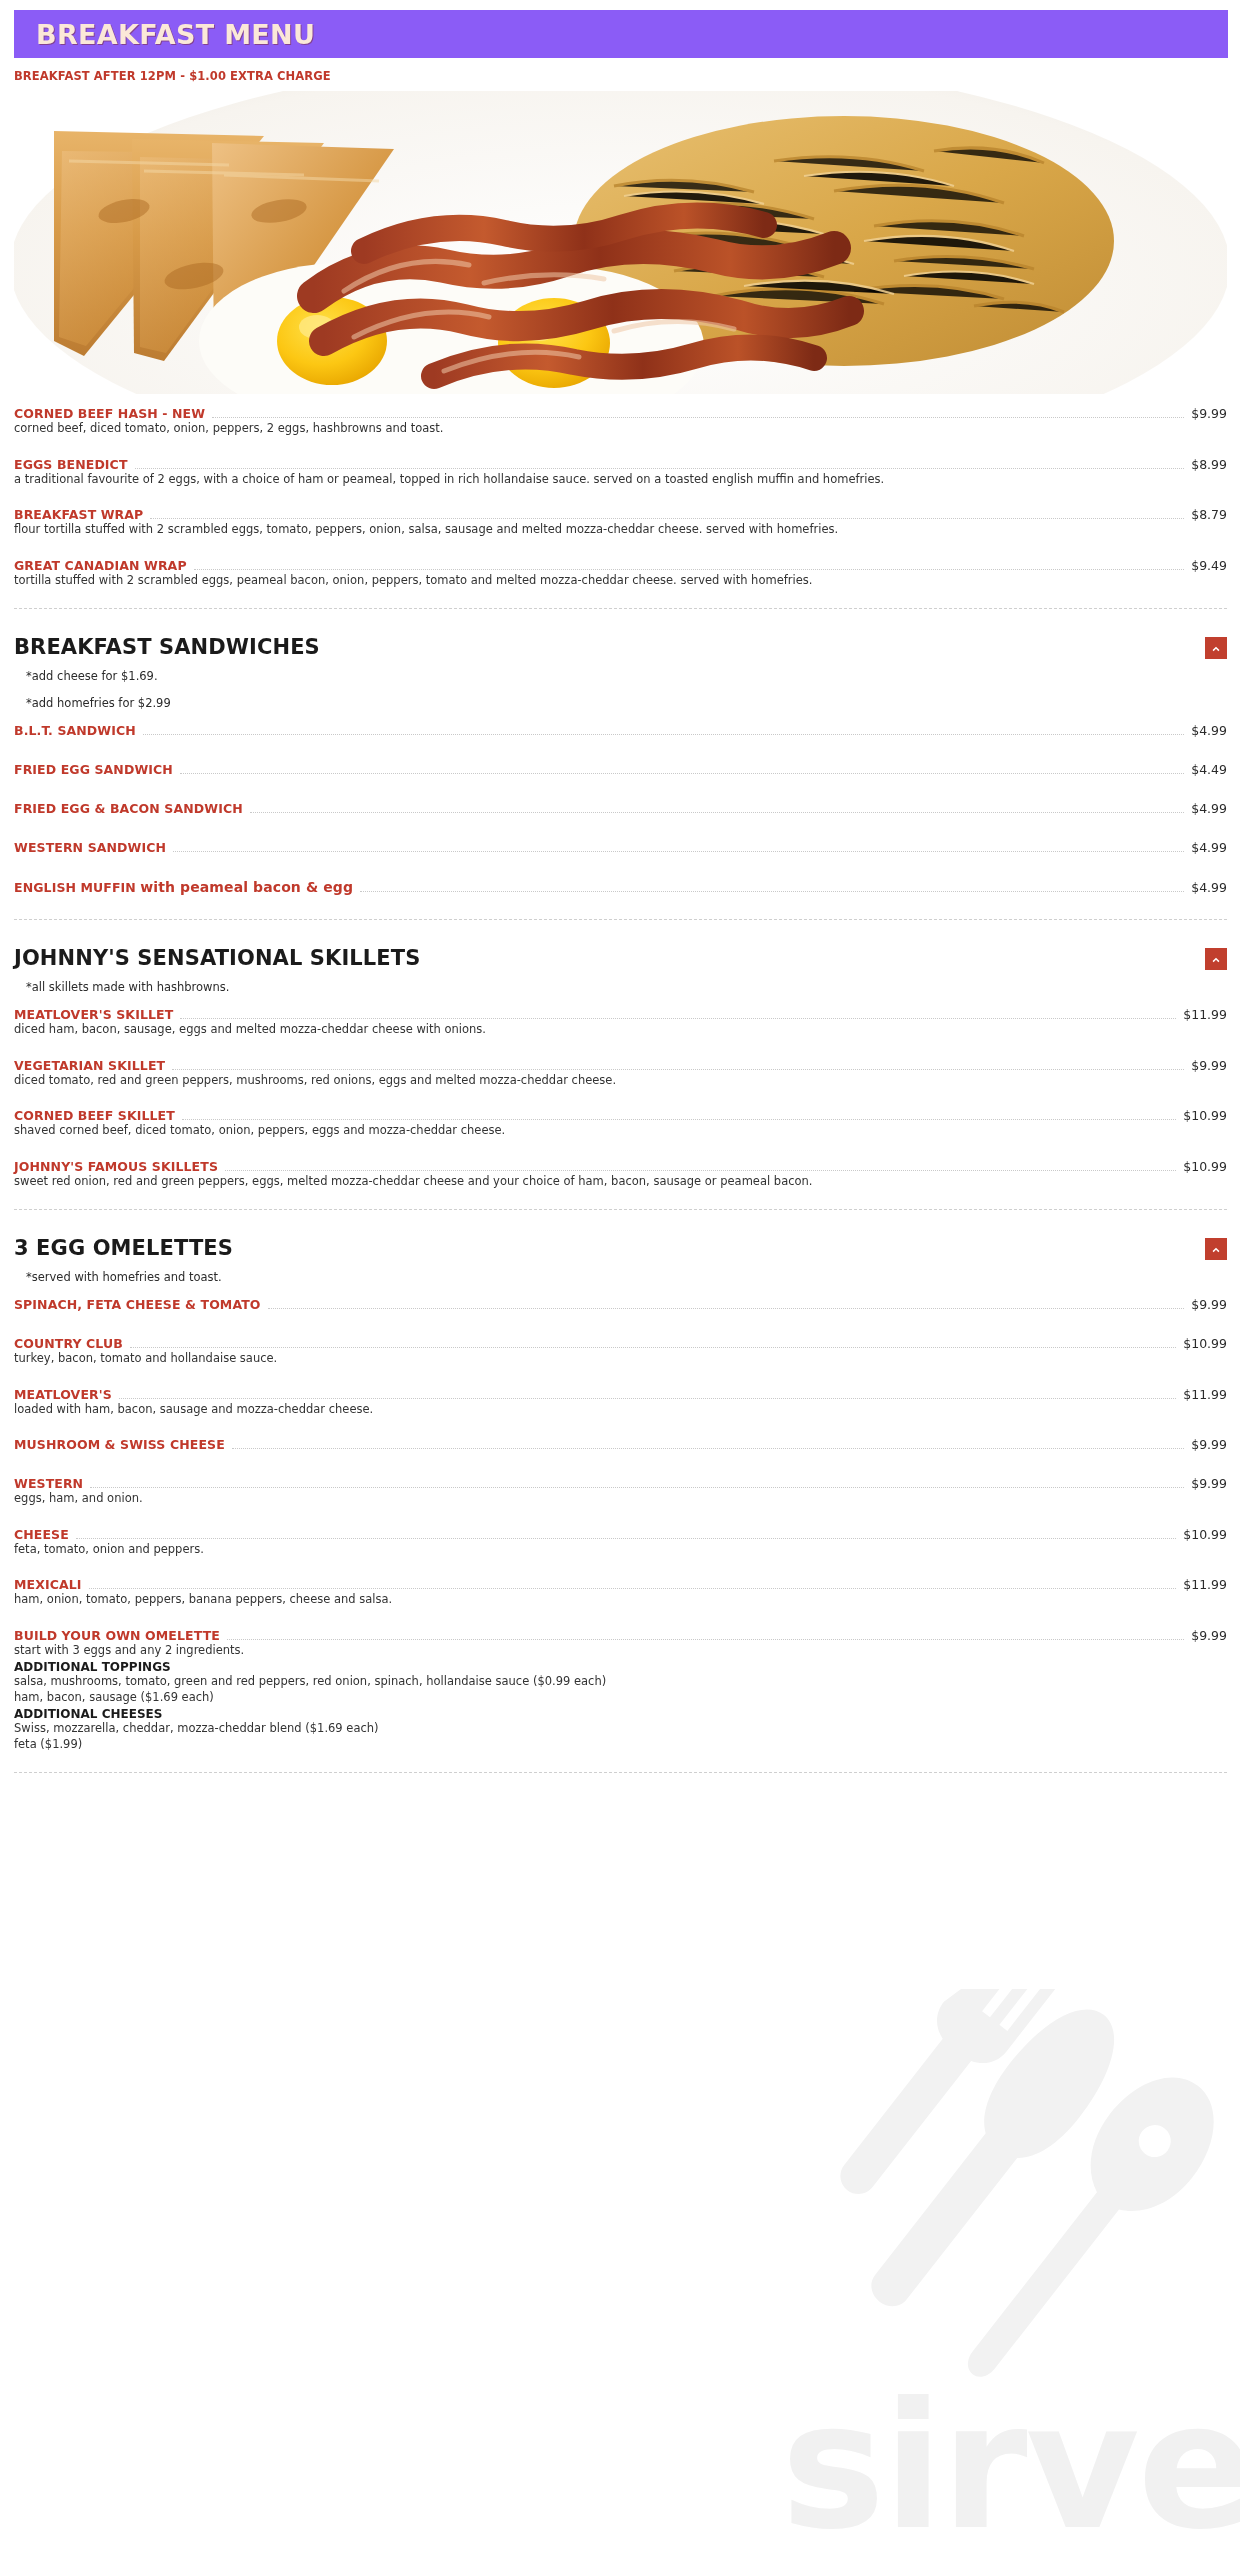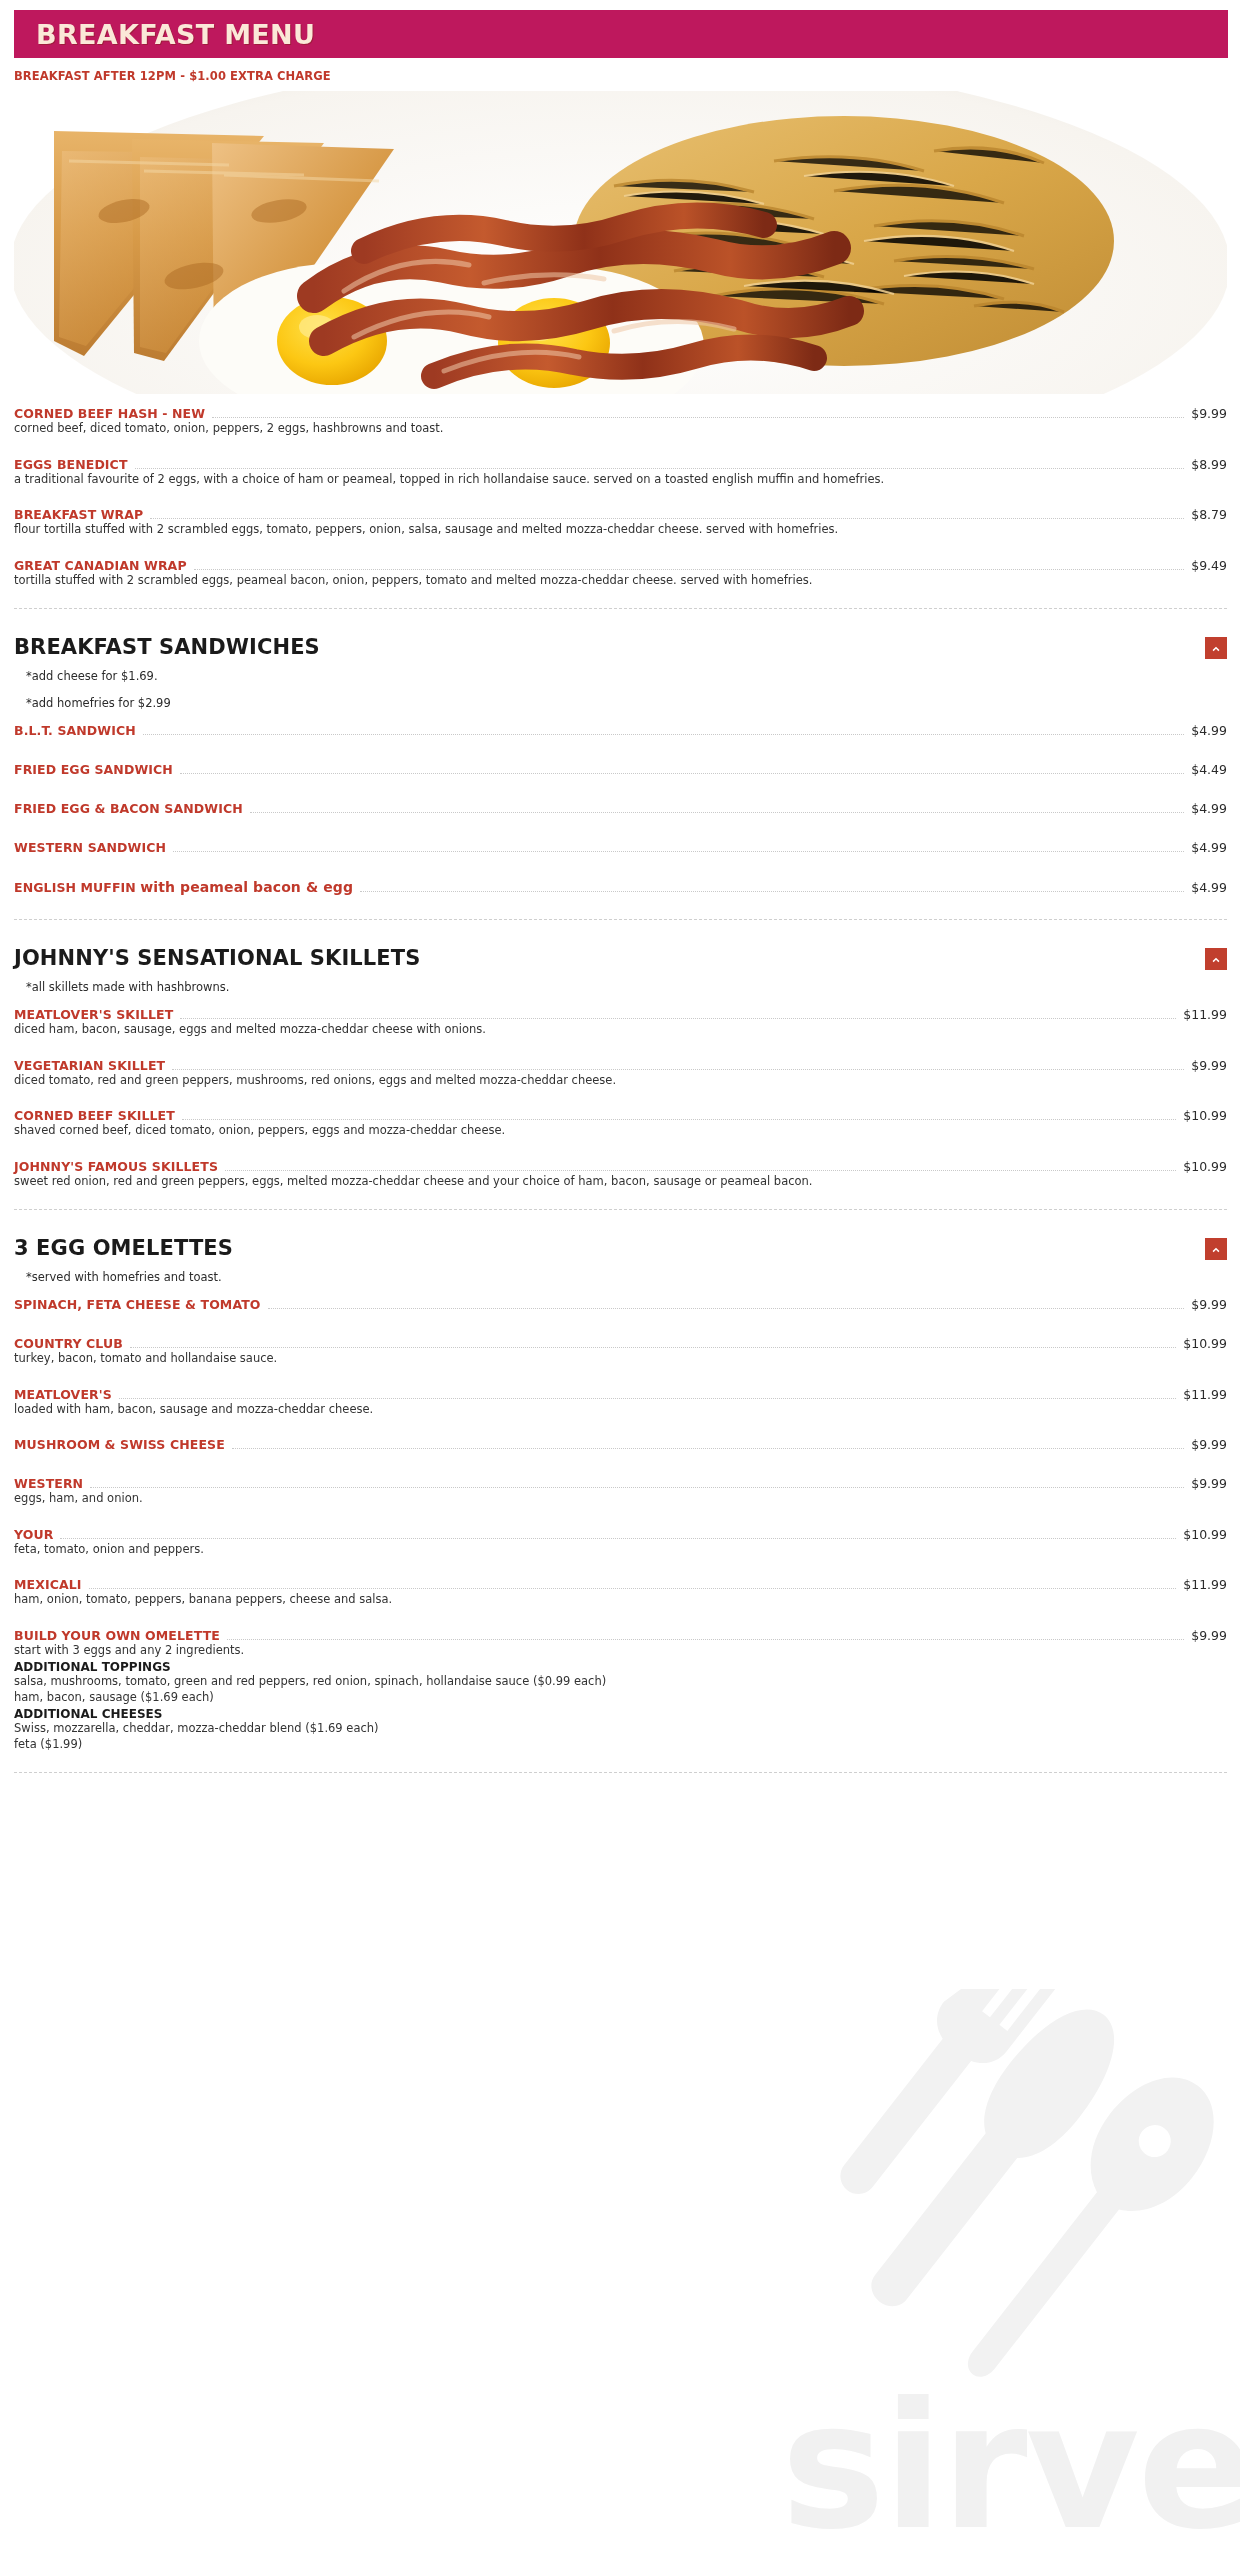--- a/index.html
+++ b/index.html
@@ -38,21 +38,21 @@
     color: #f1f1f1;
     line-height: 1;
     font-family: "DejaVu Sans", sans-serif;
   }
   .wm-utensils { position: absolute; left: 290px; top: 40px; }
   
   .menu-header {
     position: relative;
     z-index: 2;
     margin: 10px 13px 0 14px;
-    background: #be185d;
+    background: #8b5cf6;
     height: 48px;
     display: flex;
     align-items: center;
     padding: 0 0 0 22px;
   }
   .menu-header h1 {
     margin: 0;
     font-size: 27px;
     font-weight: 700;
     letter-spacing: 0.3px;
@@ -511,21 +511,21 @@
           <div class="item">
             <div class="item-line">
               <div class="item-name"><span>WESTERN</span></div>
               <span class="leader"></span>
               <span class="item-price">$9.99</span>
             </div>
             <div class="item-desc">eggs, ham, and onion.</div>
           </div>
           <div class="item">
             <div class="item-line">
-              <div class="item-name"><span>YOUR</span></div>
+              <div class="item-name"><span>CHEESE</span></div>
               <span class="leader"></span>
               <span class="item-price">$10.99</span>
             </div>
             <div class="item-desc">feta, tomato, onion and peppers.</div>
           </div>
           <div class="item">
             <div class="item-line">
               <div class="item-name"><span>MEXICALI</span></div>
               <span class="leader"></span>
               <span class="item-price">$11.99</span>

